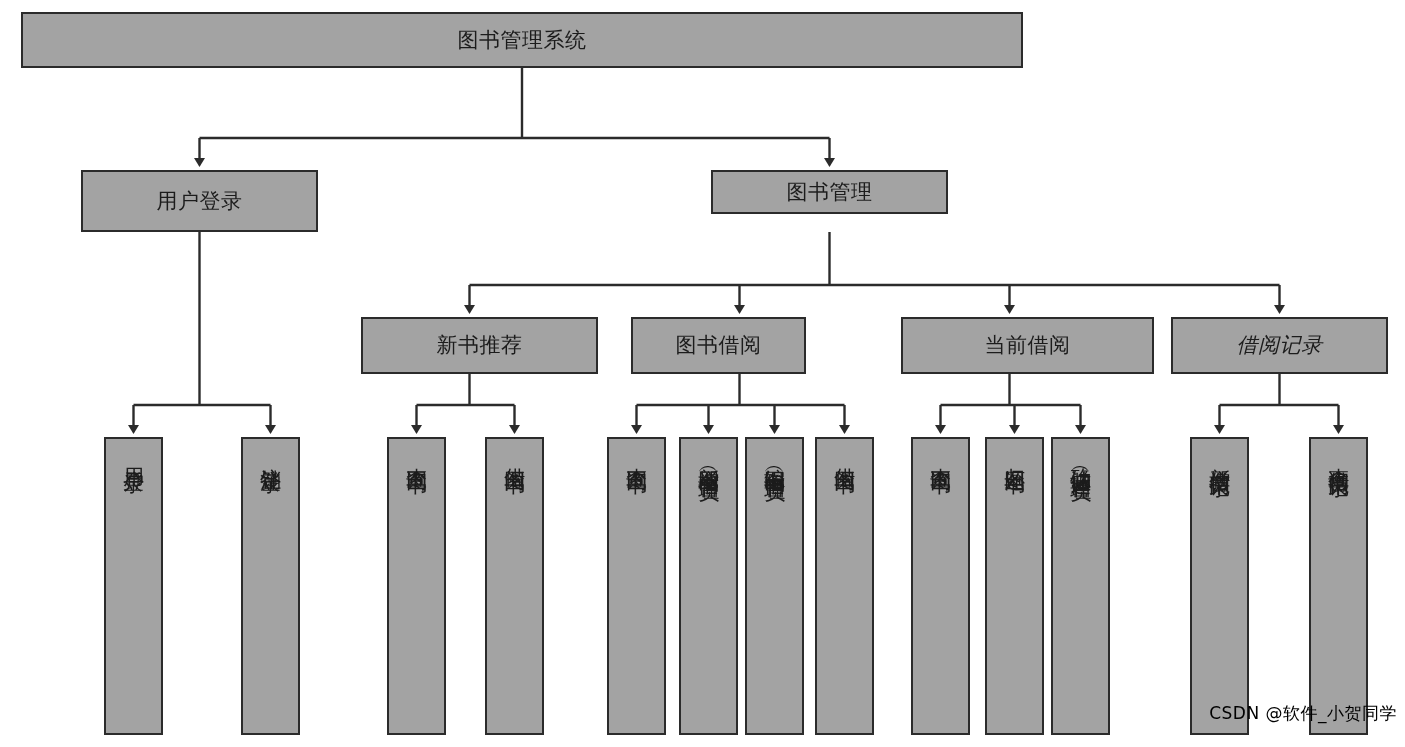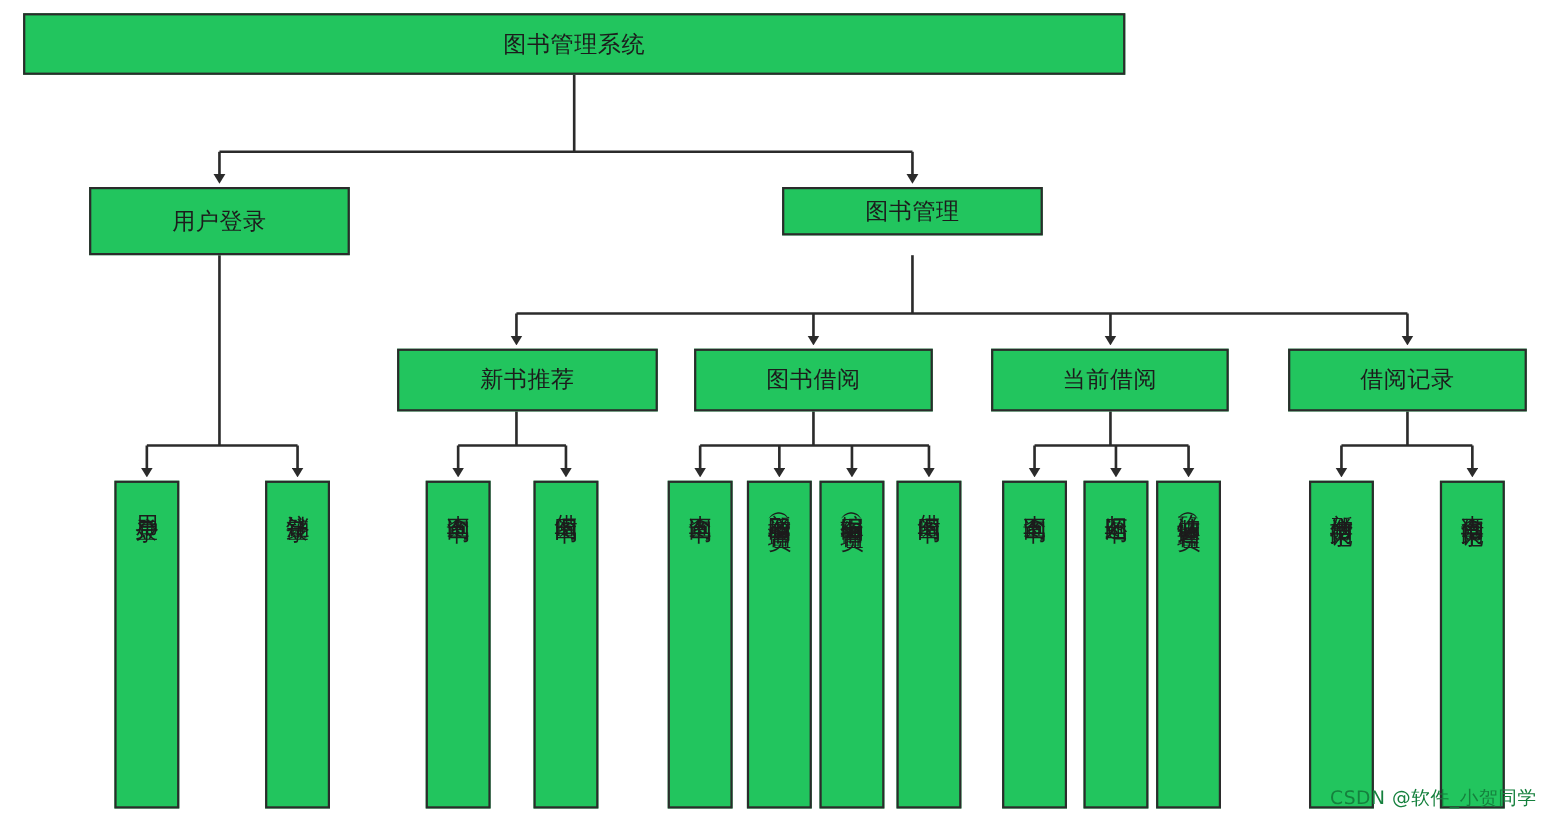--- a/index.html
+++ b/index.html
@@ -20,21 +20,21 @@
   svg.connectors {
     position: absolute;
     left: 0;
     top: 0;
     width: 1405px;
     height: 747px;
   }
   .node {
     position: absolute;
     box-sizing: border-box;
-    background: #22c55e;
+    background: #a3a3a3;
     border: 2px solid #2b2b2b;
     display: flex;
     align-items: center;
     justify-content: center;
     z-index: 2;
   }
   .node .lbl {
     color: #1c1c1c;
     font-size: 21px;
     line-height: 1.18;
@@ -49,22 +49,22 @@
     writing-mode: vertical-rl;
     text-orientation: upright;
     font-size: 21px;
     line-height: 1.35;
     letter-spacing: 2px;
     white-space: nowrap;
   }
   .watermark {
     position: absolute;
     right: 8px;
-    bottom: 10px;
-    color: #15803d;
+    bottom: 22px;
+    color: #000000;
     font-size: 17px;
     letter-spacing: 0.5px;
     z-index: 3;
     white-space: nowrap;
   }
 </style>
 </head>
 <body>
 
 <div id="stage">
@@ -118,27 +118,27 @@
       </div>
       <div class="node" style="left: 81px; top: 170px; width: 237px; height: 62px;">
         <span class="lbl">用户登录</span>
       </div>
       <div class="node" style="left: 711px; top: 170px; width: 237px; height: 44px;">
         <span class="lbl">图书管理</span>
       </div>
       <div class="node" style="left: 361px; top: 317px; width: 237px; height: 57px;">
         <span class="lbl">新书推荐</span>
       </div>
-      <div class="node" style="left: 631px; top: 317px; width: 217px; height: 57px;">
+      <div class="node" style="left: 631px; top: 317px; width: 175px; height: 57px;">
         <span class="lbl">图书借阅</span>
       </div>
-      <div class="node" style="left: 901px; top: 317px; width: 216px; height: 57px;">
+      <div class="node" style="left: 901px; top: 317px; width: 253px; height: 57px;">
         <span class="lbl">当前借阅</span>
       </div>
-      <div class="node" style="left: 1171px; top: 317px; width: 217px; height: 57px;">
+      <div class="node" style="left: 1171px; top: 317px; width: 217px; height: 57px; font-style: italic;">
         <span class="lbl">借阅记录</span>
       </div>
       <div class="node leaf" style="left: 104px; top: 437px; width: 59px; height: 298px;">
         <span class="lbl">用户登录</span>
       </div>
       <div class="node leaf" style="left: 241px; top: 437px; width: 59px; height: 298px;">
         <span class="lbl">注销登录</span>
       </div>
       <div class="node leaf" style="left: 387px; top: 437px; width: 59px; height: 298px;">
         <span class="lbl">查询图书</span>

